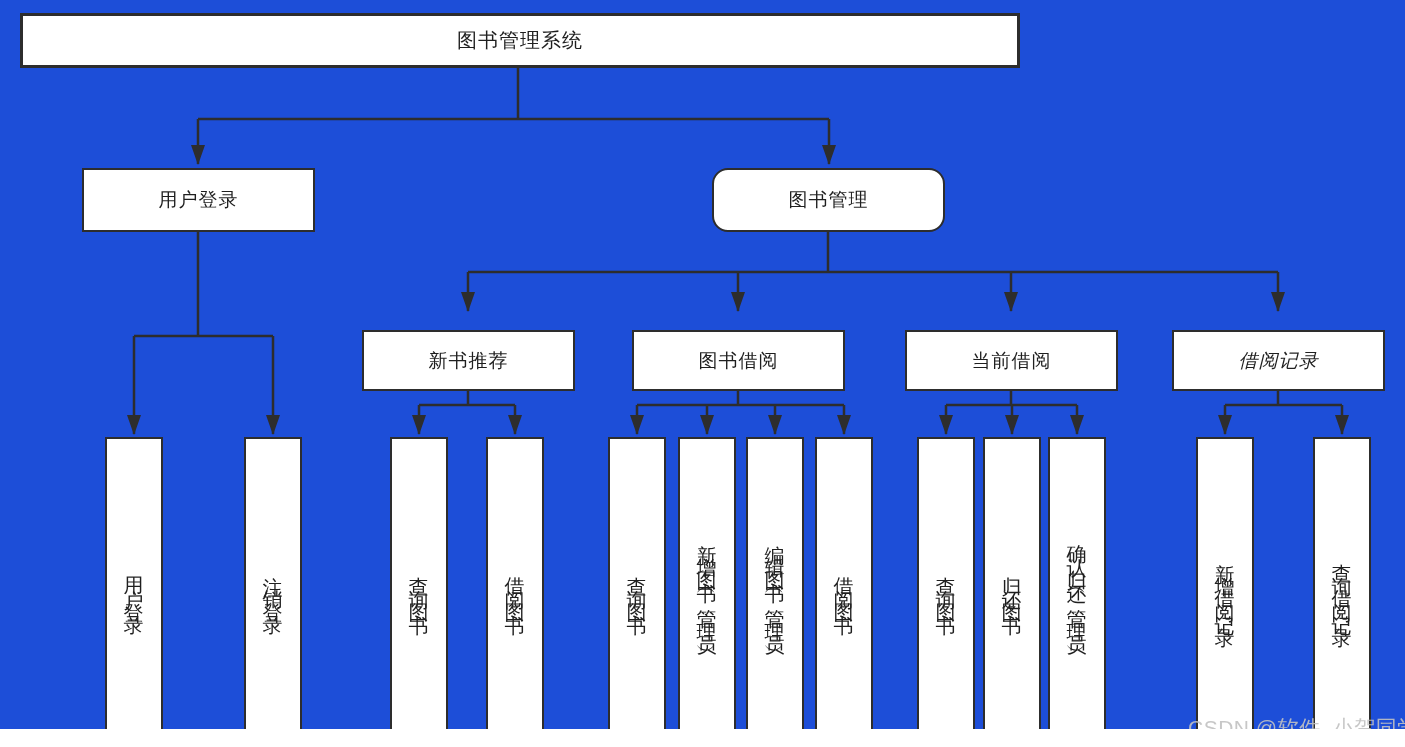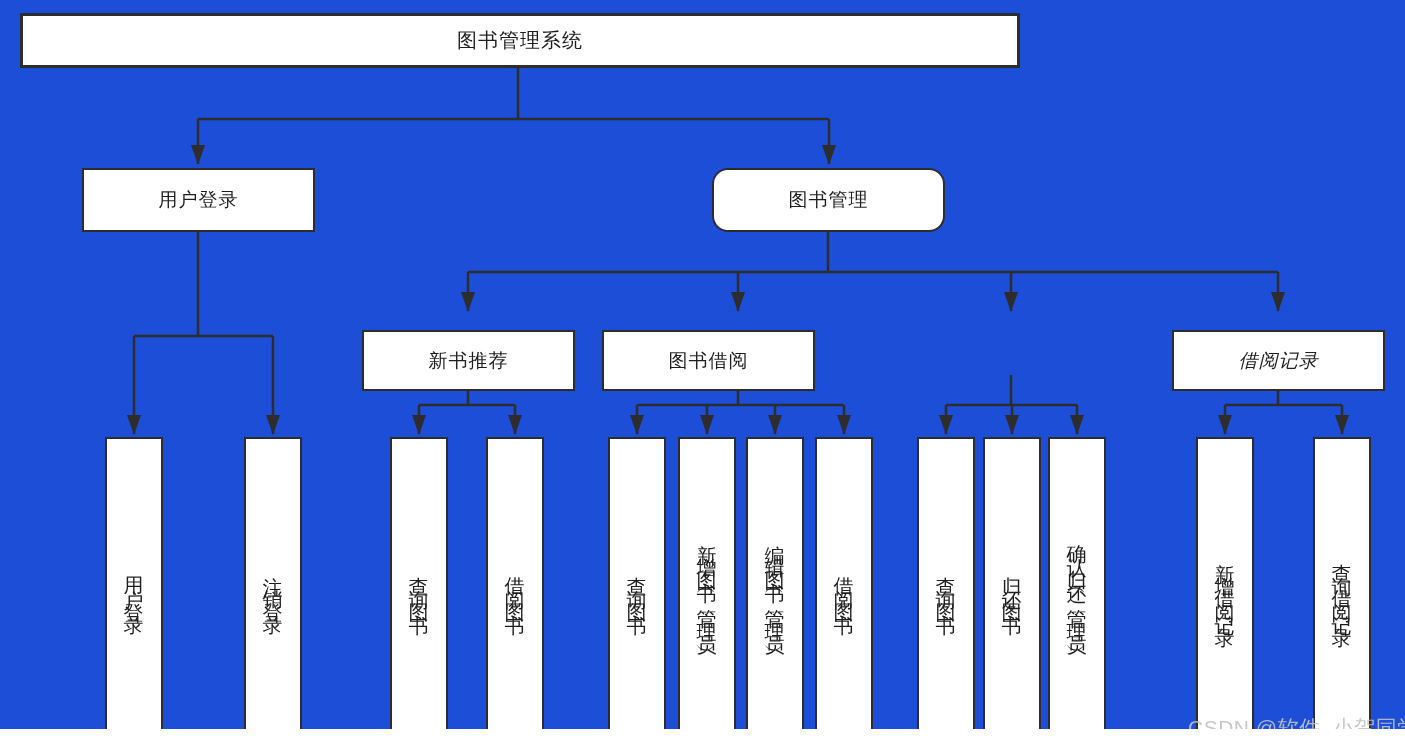--- a/index.html
+++ b/index.html
@@ -102,22 +102,25 @@
   <div class="box lv2" style="left:82px;">
     <span>用户登录</span>
   </div>
   <div class="box lv2" style="left:712px;border-radius:16px;">
     <span>图书管理</span>
   </div>
 
   <div class="box lv3" style="left:362px;">
     <span>新书推荐</span>
   </div>
-  <div class="box lv3" style="left:602px;">
+  <div class="box lv3" style="left:632px;">
     <span>图书借阅</span>
+  </div>
+  <div class="box lv3" style="left:905px;">
+    <span>当前借阅</span>
   </div>
   <div class="box lv3" style="left:1172px;font-style:italic;">
     <span>借阅记录</span>
   </div>
 
   <div class="box leaf" style="left:105px;">
     <span class="vtext">用户登录</span>
   </div>
   <div class="box leaf" style="left:244px;">
     <span class="vtext">注销登录</span>

